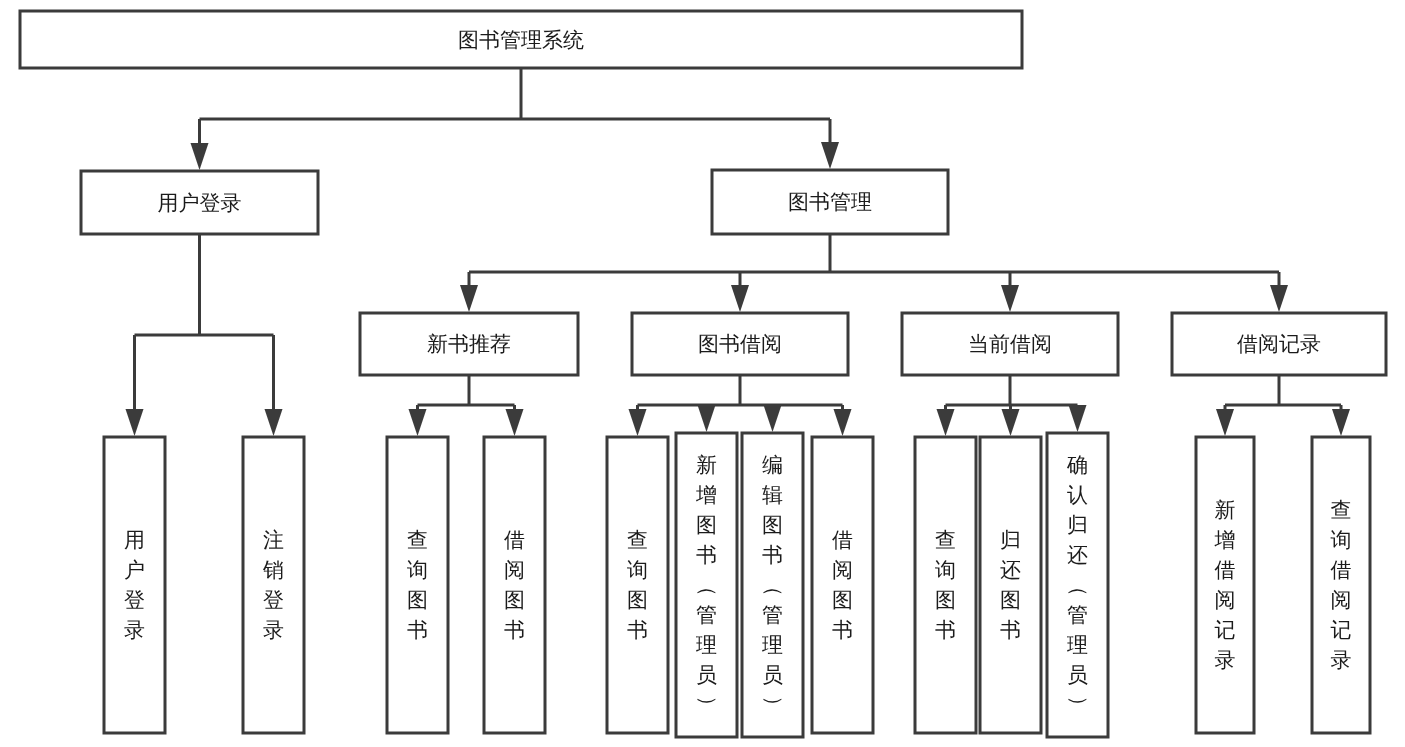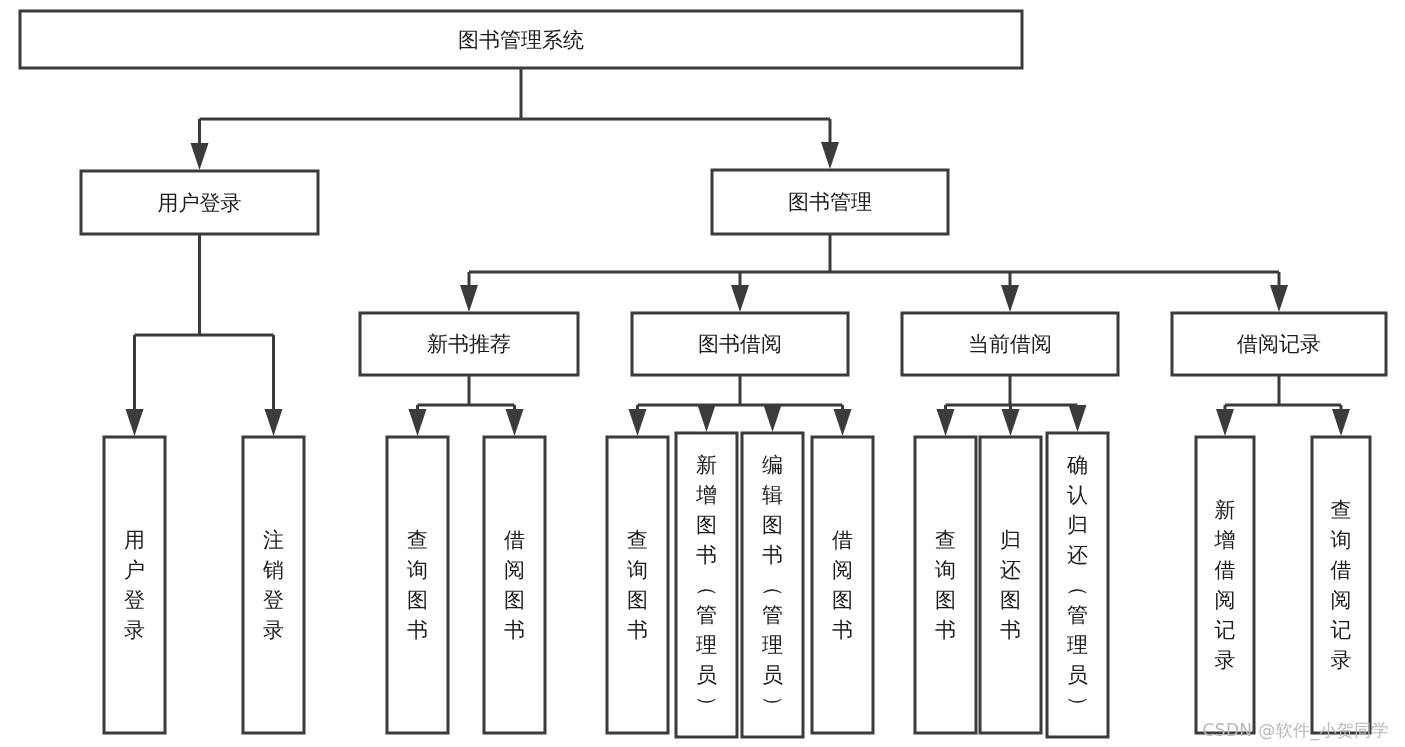--- a/index.html
+++ b/index.html
@@ -274,14 +274,13 @@
           <rect class="node-rect" x="1312" y="437" width="58" height="296"></rect>
           <text class="node-label-v" x="1341" y="517">查</text>
           <text class="node-label-v" x="1341" y="547">询</text>
           <text class="node-label-v" x="1341" y="577">借</text>
           <text class="node-label-v" x="1341" y="607">阅</text>
           <text class="node-label-v" x="1341" y="637">记</text>
           <text class="node-label-v" x="1341" y="667">录</text>
         </g>
       </g>
   </svg>
-  <div class="watermark-text">CSDN @软件_小贺同学</div>
 </div>
 
 </body></html>

